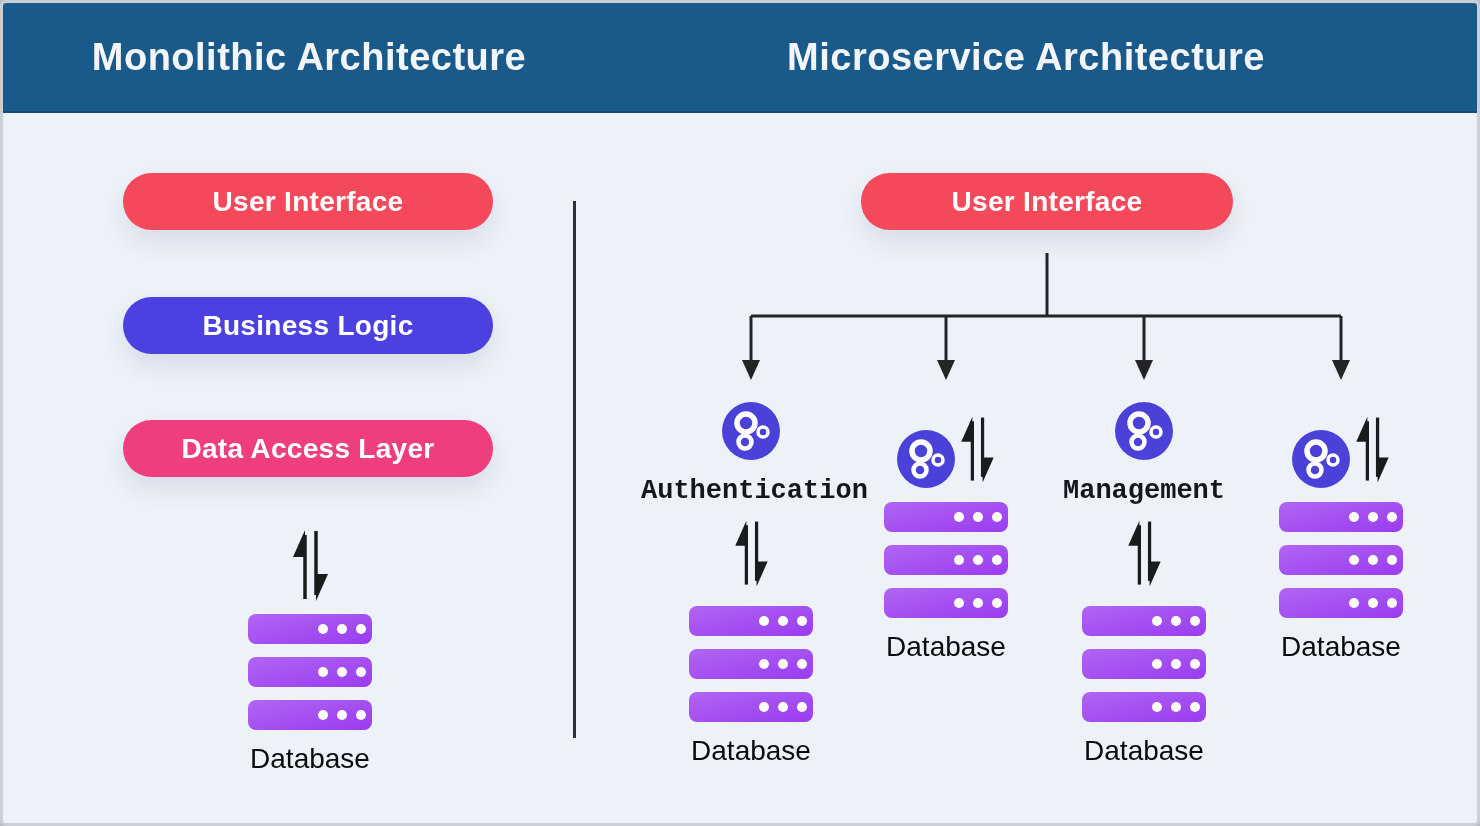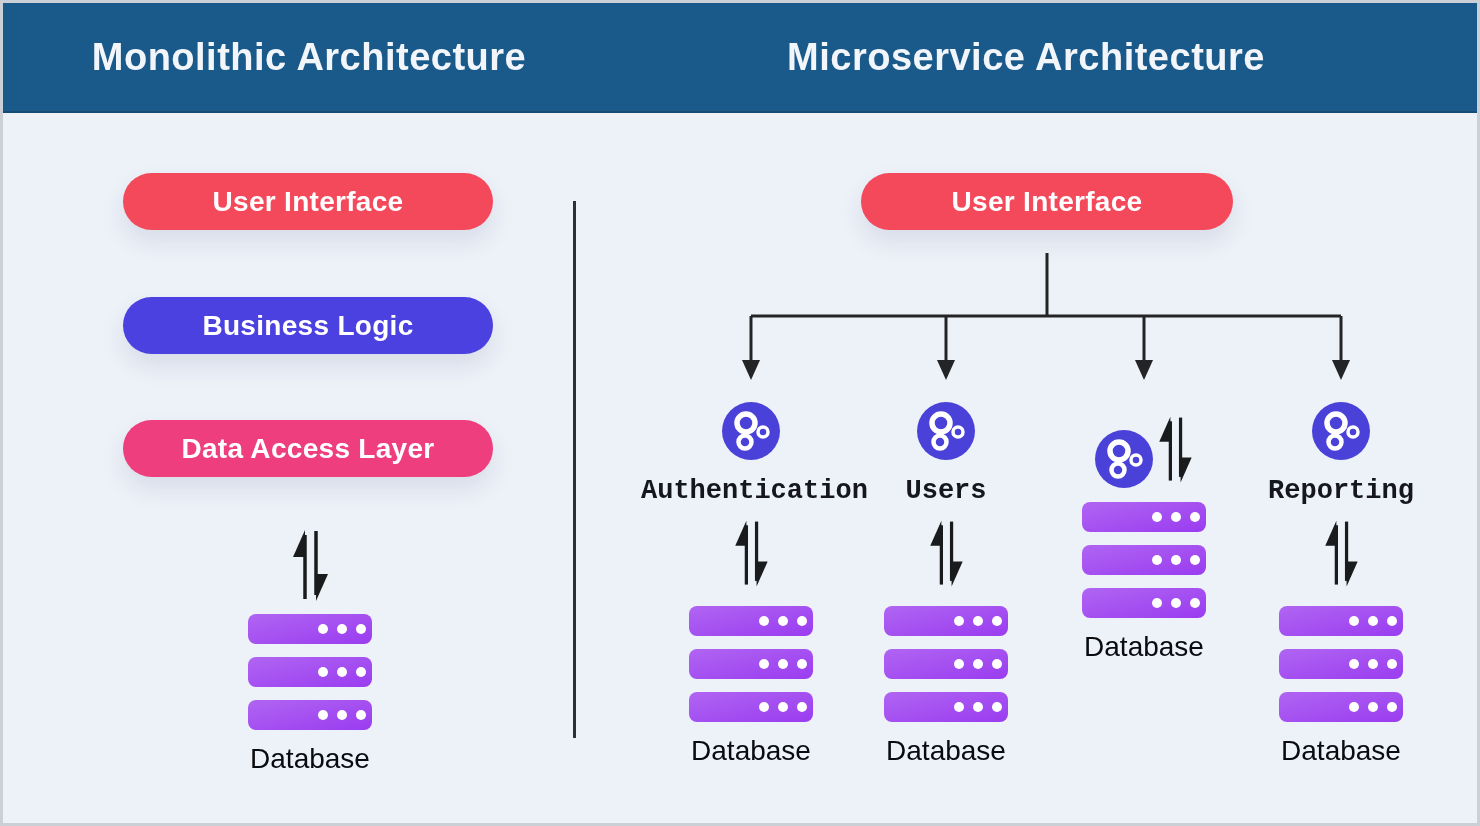--- a/index.html
+++ b/index.html
@@ -1,21 +1,21 @@
 <!DOCTYPE html>
 <html><head>
 <meta charset="utf-8">
 <style>
   * { margin:0; padding:0; box-sizing:border-box; }
   html,body { background:#b9bdc4; }
   .frame{
     position:relative;
     width:1480px; height:826px;
     border:3px solid #cbd0d6;
-    border-radius:0;
+    border-radius:6px;
     background:#edf2f9;
     overflow:hidden;
     font-family:"Liberation Sans", sans-serif;
   }
   
   .header{
     display:flex;
     height:110px;
     background:#1a5a8a;
     border-bottom:2px solid #154b74;
@@ -194,21 +194,20 @@
 
     <div class="svc" style="left:833px">
       <span class="svc-icon">
         <svg width="58" height="58" viewBox="0 0 58 58">
           <circle cx="29" cy="29" r="29" fill="#4a42d8"></circle>
           <circle cx="24" cy="21" r="9" fill="none" stroke="#fff" stroke-width="5.5"></circle>
           <circle cx="23" cy="40" r="6.5" fill="none" stroke="#fff" stroke-width="4.5"></circle>
           <circle cx="41" cy="30" r="5" fill="none" stroke="#fff" stroke-width="3.5"></circle>
         </svg>
       </span>
-      <div class="svc-name">Users</div>
       <span class="updown">
         <svg width="36" height="76" viewBox="0 0 38 82">
           <line x1="14" y1="10" x2="14" y2="74" stroke="#1a1b1d" stroke-width="3.5"></line>
           <polygon points="14,5 14,32 2,32" fill="#1a1b1d"></polygon>
           <line x1="25" y1="6" x2="25" y2="70" stroke="#1a1b1d" stroke-width="3.5"></line>
           <polygon points="25,76 25,49 37,49" fill="#1a1b1d"></polygon>
         </svg>
       </span>
       <span class="db">
         <svg width="124" height="117" viewBox="0 0 124 117">
@@ -235,20 +234,21 @@
 
     <div class="svc" style="left:1031px">
       <span class="svc-icon">
         <svg width="58" height="58" viewBox="0 0 58 58">
           <circle cx="29" cy="29" r="29" fill="#4a42d8"></circle>
           <circle cx="24" cy="21" r="9" fill="none" stroke="#fff" stroke-width="5.5"></circle>
           <circle cx="23" cy="40" r="6.5" fill="none" stroke="#fff" stroke-width="4.5"></circle>
           <circle cx="41" cy="30" r="5" fill="none" stroke="#fff" stroke-width="3.5"></circle>
         </svg>
       </span>
+      <div class="svc-name">Management</div>
       <span class="updown">
         <svg width="36" height="76" viewBox="0 0 38 82">
           <line x1="14" y1="10" x2="14" y2="74" stroke="#1a1b1d" stroke-width="3.5"></line>
           <polygon points="14,5 14,32 2,32" fill="#1a1b1d"></polygon>
           <line x1="25" y1="6" x2="25" y2="70" stroke="#1a1b1d" stroke-width="3.5"></line>
           <polygon points="25,76 25,49 37,49" fill="#1a1b1d"></polygon>
         </svg>
       </span>
       <span class="db">
         <svg width="124" height="117" viewBox="0 0 124 117">
@@ -275,21 +275,20 @@
 
     <div class="svc" style="left:1228px">
       <span class="svc-icon">
         <svg width="58" height="58" viewBox="0 0 58 58">
           <circle cx="29" cy="29" r="29" fill="#4a42d8"></circle>
           <circle cx="24" cy="21" r="9" fill="none" stroke="#fff" stroke-width="5.5"></circle>
           <circle cx="23" cy="40" r="6.5" fill="none" stroke="#fff" stroke-width="4.5"></circle>
           <circle cx="41" cy="30" r="5" fill="none" stroke="#fff" stroke-width="3.5"></circle>
         </svg>
       </span>
-      <div class="svc-name">Reporting</div>
       <span class="updown">
         <svg width="36" height="76" viewBox="0 0 38 82">
           <line x1="14" y1="10" x2="14" y2="74" stroke="#1a1b1d" stroke-width="3.5"></line>
           <polygon points="14,5 14,32 2,32" fill="#1a1b1d"></polygon>
           <line x1="25" y1="6" x2="25" y2="70" stroke="#1a1b1d" stroke-width="3.5"></line>
           <polygon points="25,76 25,49 37,49" fill="#1a1b1d"></polygon>
         </svg>
       </span>
       <span class="db">
         <svg width="124" height="117" viewBox="0 0 124 117">

